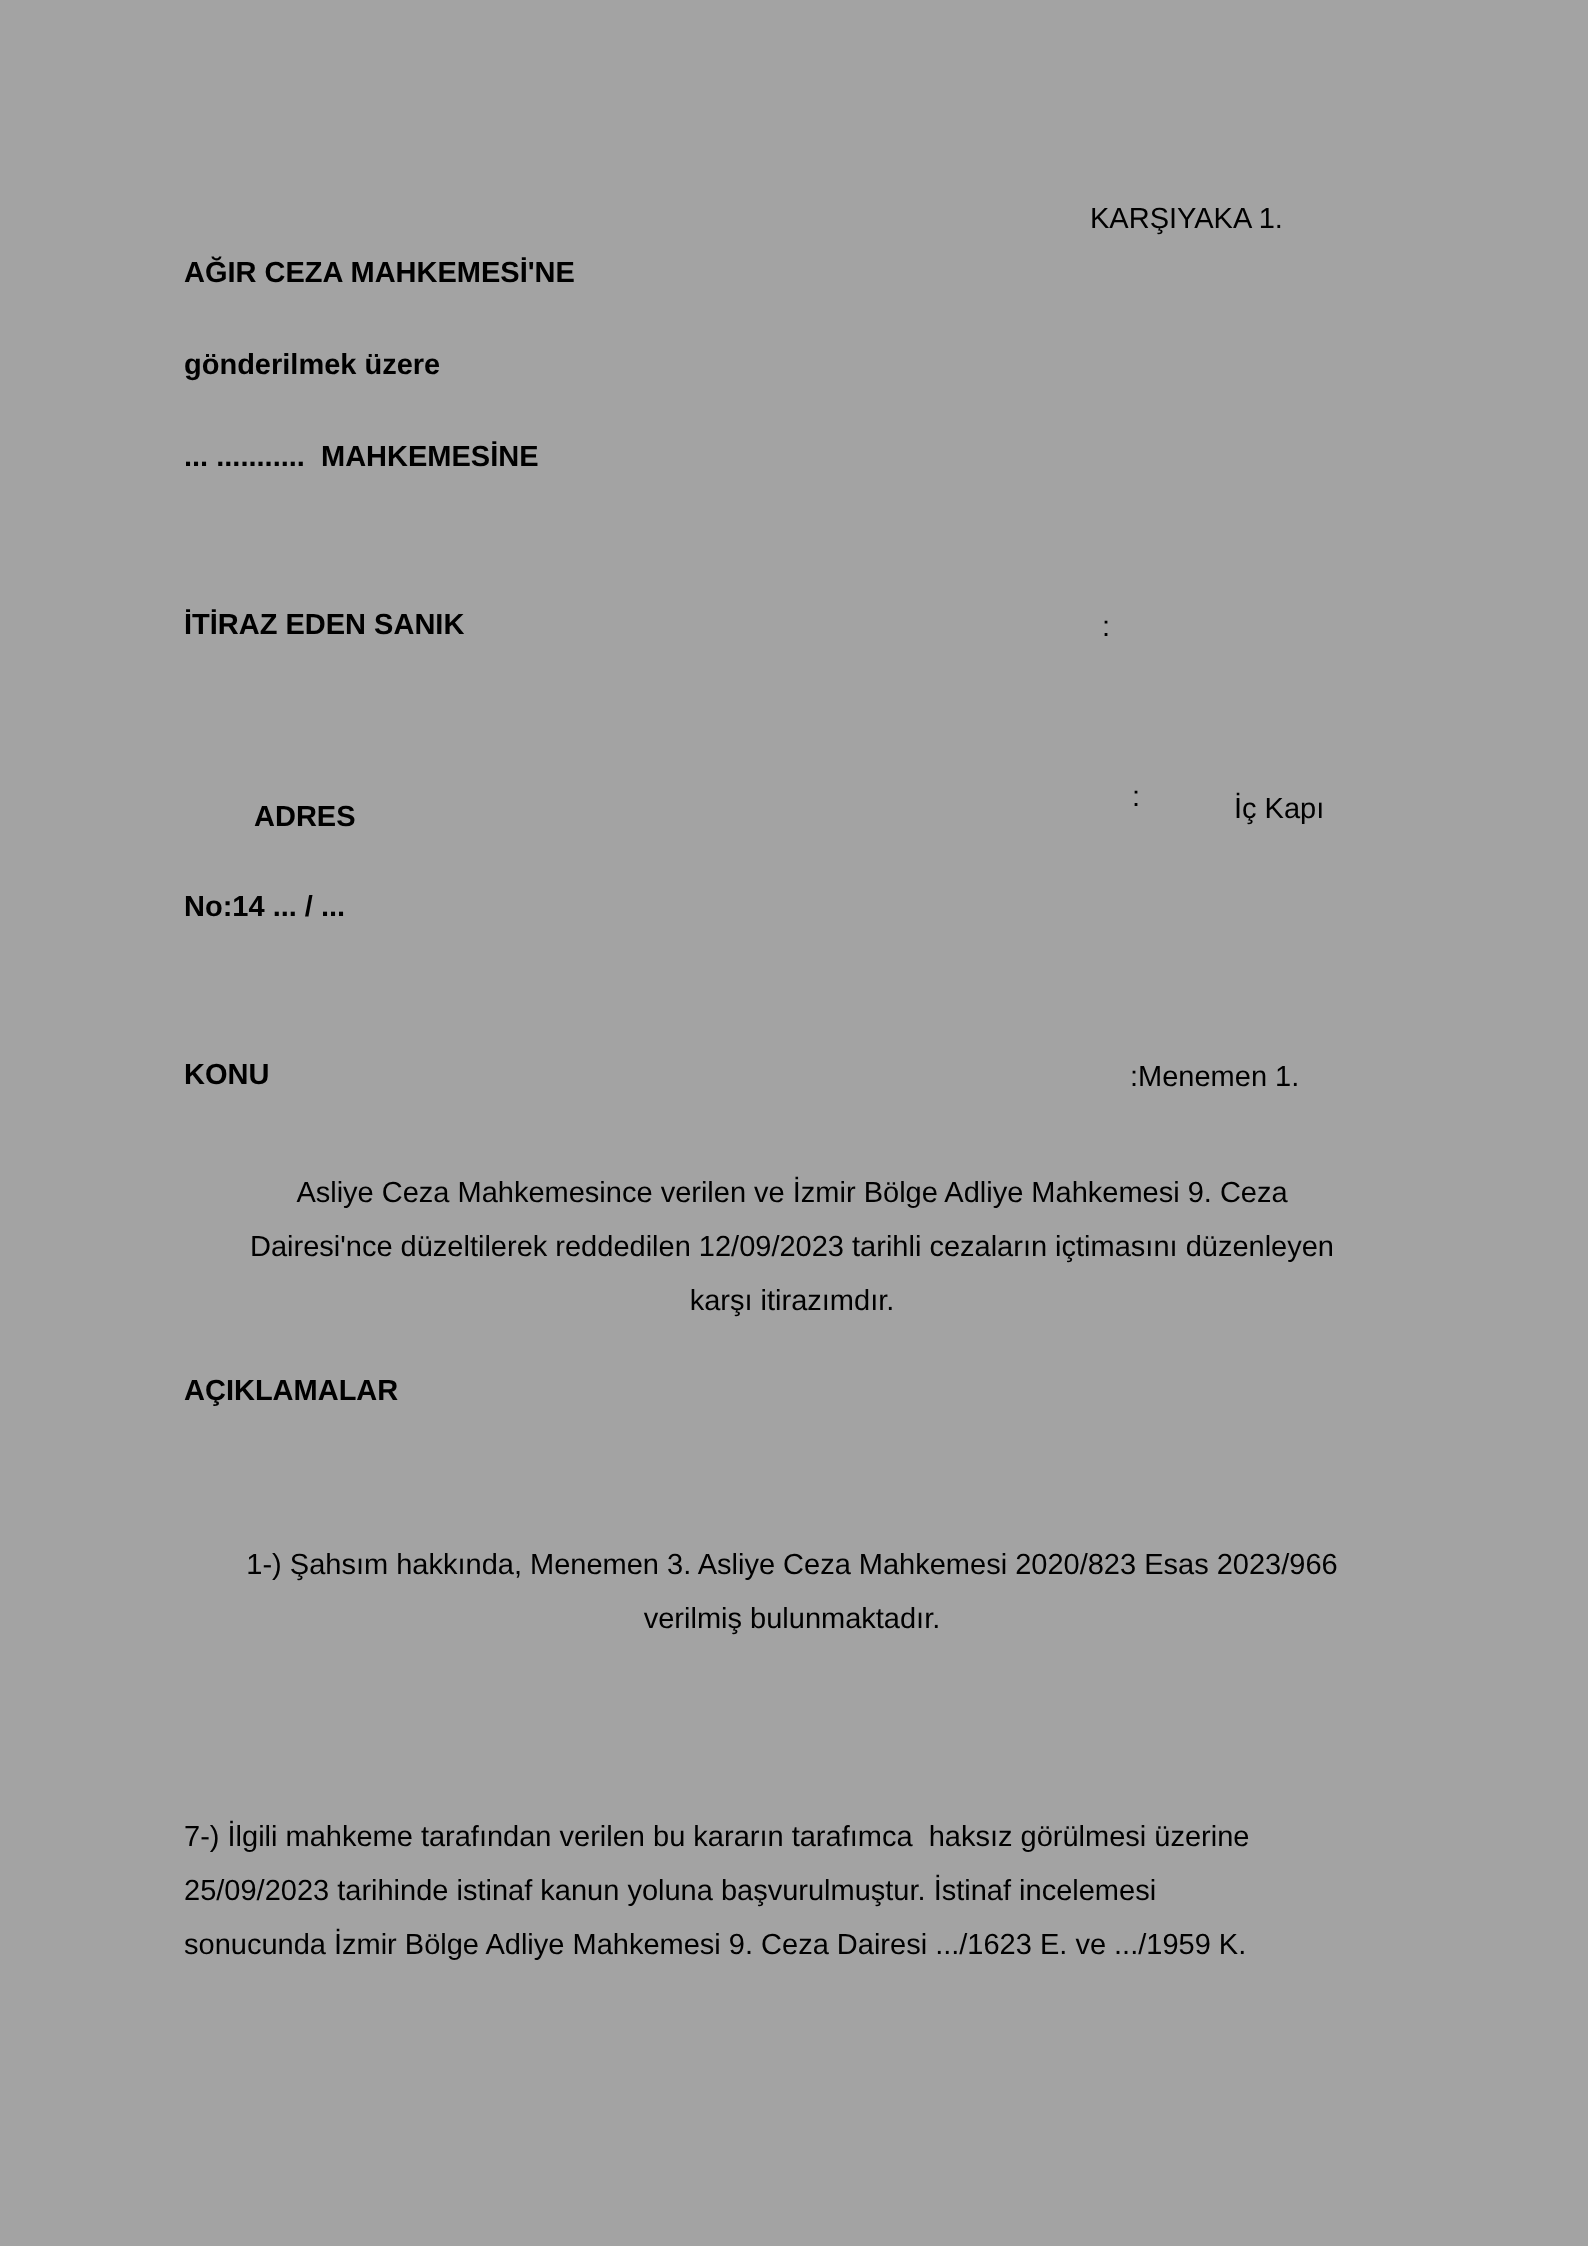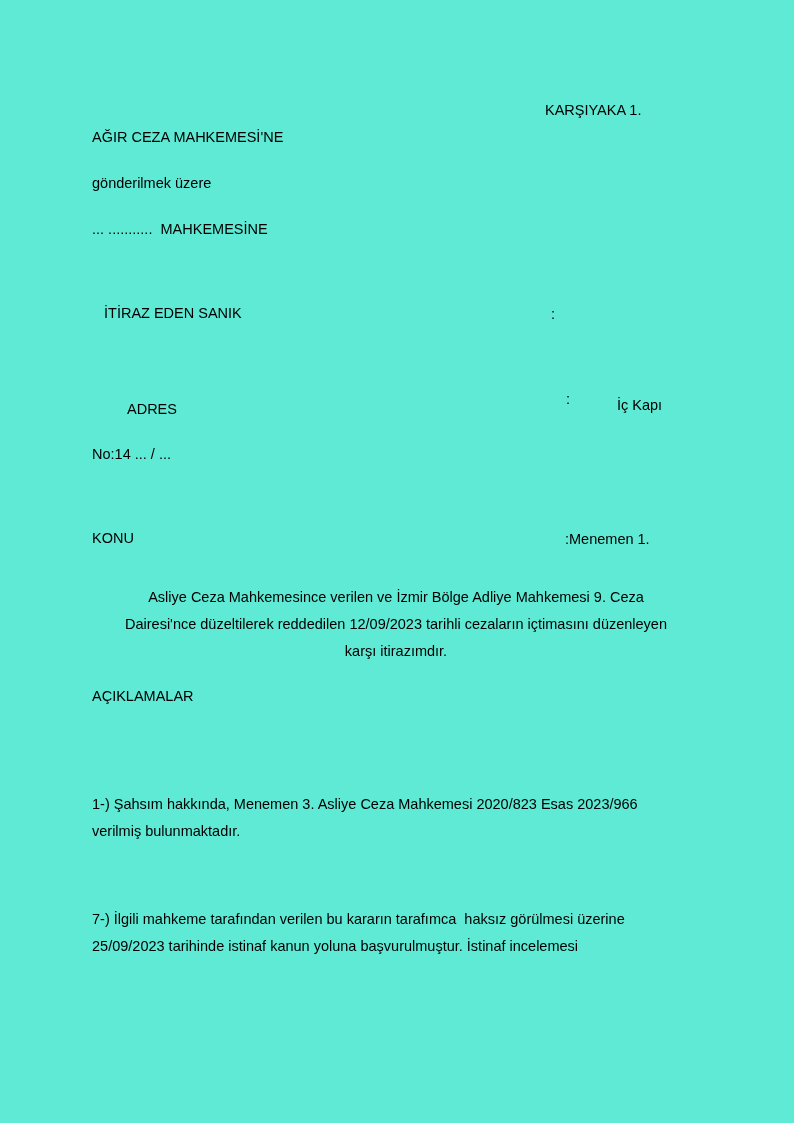--- a/index.html
+++ b/index.html
@@ -4,30 +4,31 @@
 <style>
   html, body {
     margin: 0;
     padding: 0;
     background: #ffffff;
   }
   .page {
     position: relative;
     width: 794px;
     height: 1123px;
-    background: #5eead4;
+    background: #a3a3a3;
     font-family: "Liberation Sans", sans-serif;
     font-size: 14.5px;
     color: #000000;
     overflow: hidden;
   }
   .ln {
     position: absolute;
     white-space: pre;
     line-height: 1.0;
+    font-weight: bold;
   }
   .block {
     position: absolute;
     width: 608px;
   }
   .block p {
     margin: 0;
     line-height: 27px;
     white-space: pre-wrap;
   }
@@ -46,44 +47,45 @@
 <div class="page">
 
   <div class="rt" style="left:545px; top:102px;">KARŞIYAKA 1.</div>
 
   <div class="ln" style="left:92px; top:130px;">AĞIR CEZA MAHKEMESİ'NE</div>
 
   <div class="ln" style="left:92px; top:176px;">gönderilmek üzere</div>
 
   <div class="ln" style="left:92px; top:222px;">... ...........  MAHKEMESİNE</div>
 
-  <div class="ln" style="left:92px; top:306px;margin-left:12px;">İTİRAZ EDEN SANIK</div>
+  <div class="ln" style="left:92px; top:306px;">İTİRAZ EDEN SANIK</div>
   <div class="tab-col" style="left:551px; top:306px;">:</div>
   <div class="tab-col" style="left:562px; top:306px;"></div>
 
   <div class="ln" style="left:92px; top:402px;margin-left:35px;">ADRES</div>
   <div class="tab-col" style="left:566px; top:391px;">:</div>
   <div class="tab-col" style="left:577px; top:391px;"></div>
   <div class="rt" style="left:617px; top:397px;">İç Kapı</div>
   <div class="ln" style="left:92px; top:447px;">No:14 ... / ...</div>
 
   <div class="ln" style="left:92px; top:531px;">KONU</div>
   <div class="tab-col" style="left:565px; top:531px;">:Menemen 1.</div>
 
   <div class="block" style="left:92px; top:584px;text-align:center;">
     <p>Asliye Ceza Mahkemesince verilen ve İzmir Bölge Adliye Mahkemesi 9. Ceza</p>
     <p>Dairesi'nce düzeltilerek reddedilen 12/09/2023 tarihli cezaların içtimasını düzenleyen</p>
     <p>karşı itirazımdır.</p>
   </div>
 
   <div class="ln" style="left:92px; top:689px;">AÇIKLAMALAR</div>
 
-  <div class="block" style="left:92px; top:791px;">
+  <div class="block" style="left:92px; top:770px;text-align:center;">
     <p>1-) Şahsım hakkında, Menemen 3. Asliye Ceza Mahkemesi 2020/823 Esas 2023/966</p>
     <p>verilmiş bulunmaktadır.</p>
   </div>
 
   <div class="block" style="left:92px; top:906px;">
     <p>7-) İlgili mahkeme tarafından verilen bu kararın tarafımca  haksız görülmesi üzerine</p>
     <p>25/09/2023 tarihinde istinaf kanun yoluna başvurulmuştur. İstinaf incelemesi</p>
+    <p>sonucunda İzmir Bölge Adliye Mahkemesi 9. Ceza Dairesi .../1623 E. ve .../1959 K.</p>
   </div>
 
 </div>
 
 </body></html>

